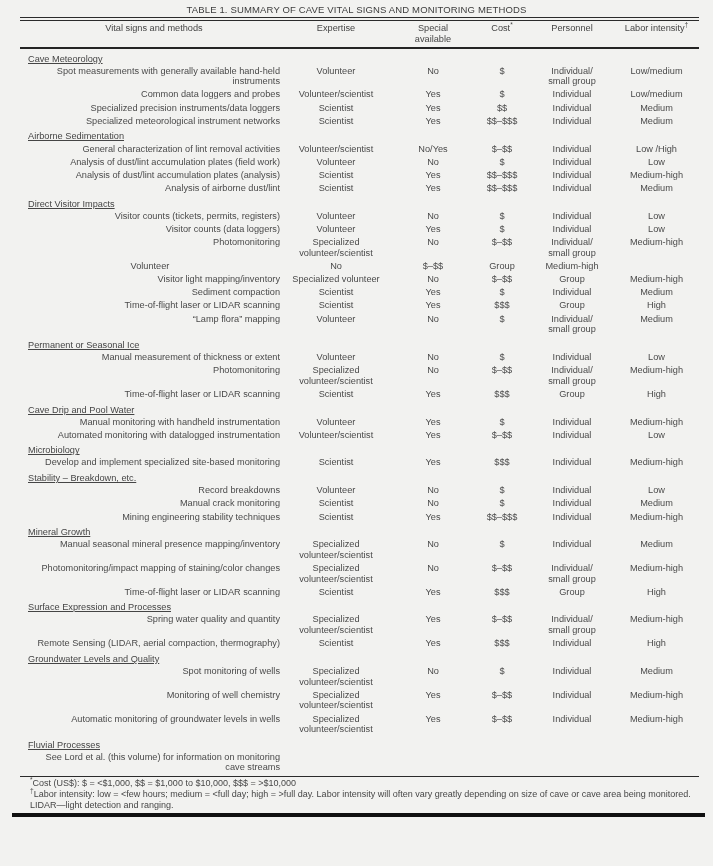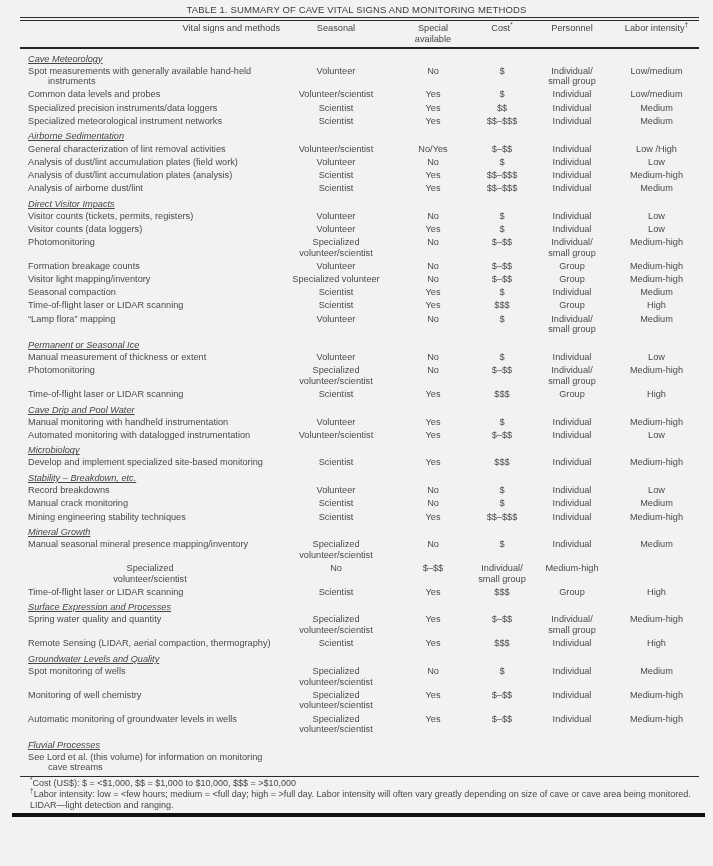--- a/index.html
+++ b/index.html
@@ -29,40 +29,40 @@
   .hrow{
     display:grid;
     grid-template-columns:260px 112px 82px 56px 84px 85px;
     padding:2px 0 2px 0;
     font-size:9.2px;
     line-height:10.6px;
     color:#454545;
     align-items:start;
   }
   .hcell{text-align:center;white-space:pre-line;}
-  .hcell.first{text-align:right;padding-left:8px;}
+  .hcell.first{text-align:center;padding-left:8px;}
   .hcell sup{font-size:6.5px;line-height:0;}
   .headrule{border-top:2.2px solid #242424;}
   .body{font-size:9.2px;line-height:10.6px;}
   .section{
     margin-top:5px;
     margin-bottom:1.5px;
     padding-left:8px;
     color:#454545;
   }
-  .secu{text-decoration:underline;text-underline-offset:1px;font-style:italic;}
+  .secu{text-decoration:underline;text-underline-offset:1px;}
   .trow{
     display:grid;
     grid-template-columns:260px 112px 82px 56px 84px 85px;
     margin-bottom:2.6px;
     align-items:start;
   }
   .cell{text-align:center;white-space:pre-line;color:#4a4a4a;}
   .cell.c0{
-    text-align:left;
+    text-align:right;
     padding-left:28px;
     text-indent:-20px;
     white-space:normal;
   }
   .footwrap{margin:0 14px 0 20px;}
   .footrule{border-top:1px solid #2b2b2b;margin-top:1px;}
   .footnote{
     margin:1px 0 0 0;
     font-size:9px;
     line-height:10.4px;
@@ -80,21 +80,21 @@
 
 <div class="page">
 
   <div class="title">TABLE 1. SUMMARY OF CAVE VITAL SIGNS AND MONITORING METHODS</div>
 
   <div class="tbl">
     <div class="toprule"></div>
 
     <div class="hrow">
       <div class="hcell first"><span>Vital signs and methods</span></div>
-      <div class="hcell"><span>Seasonal</span></div>
+      <div class="hcell"><span>Expertise</span></div>
       <div class="hcell"><span>Special
 available</span></div>
       <div class="hcell"><span>Cost</span><sup>*</sup></div>
       <div class="hcell"><span>Personnel</span></div>
       <div class="hcell"><span>Labor intensity</span><sup>†</sup></div>
     </div>
 
     <div class="headrule"></div>
 
     <div class="body">
@@ -102,21 +102,21 @@
         <div class="trow">
           <div class="cell c0">Spot measurements with generally available hand-held instruments</div>
           <div class="cell c1">Volunteer</div>
           <div class="cell c2">No</div>
           <div class="cell c3">$</div>
           <div class="cell c4">Individual/
 small group</div>
           <div class="cell c5">Low/medium</div>
         </div>
         <div class="trow">
-          <div class="cell c0">Common data levels and probes</div>
+          <div class="cell c0">Common data loggers and probes</div>
           <div class="cell c1">Volunteer/scientist</div>
           <div class="cell c2">Yes</div>
           <div class="cell c3">$</div>
           <div class="cell c4">Individual</div>
           <div class="cell c5">Low/medium</div>
         </div>
         <div class="trow">
           <div class="cell c0">Specialized precision instruments/data loggers</div>
           <div class="cell c1">Scientist</div>
           <div class="cell c2">Yes</div>
@@ -186,37 +186,36 @@
           <div class="cell c0">Photomonitoring</div>
           <div class="cell c1">Specialized
 volunteer/scientist</div>
           <div class="cell c2">No</div>
           <div class="cell c3">$–$$</div>
           <div class="cell c4">Individual/
 small group</div>
           <div class="cell c5">Medium-high</div>
         </div>
         <div class="trow">
-          <div class="cell c0">Formation breakage counts</div>
           <div class="cell c1">Volunteer</div>
           <div class="cell c2">No</div>
           <div class="cell c3">$–$$</div>
           <div class="cell c4">Group</div>
           <div class="cell c5">Medium-high</div>
         </div>
         <div class="trow">
           <div class="cell c0">Visitor light mapping/inventory</div>
           <div class="cell c1">Specialized volunteer</div>
           <div class="cell c2">No</div>
           <div class="cell c3">$–$$</div>
           <div class="cell c4">Group</div>
           <div class="cell c5">Medium-high</div>
         </div>
         <div class="trow">
-          <div class="cell c0">Seasonal compaction</div>
+          <div class="cell c0">Sediment compaction</div>
           <div class="cell c1">Scientist</div>
           <div class="cell c2">Yes</div>
           <div class="cell c3">$</div>
           <div class="cell c4">Individual</div>
           <div class="cell c5">Medium</div>
         </div>
         <div class="trow">
           <div class="cell c0">Time-of-flight laser or LIDAR scanning</div>
           <div class="cell c1">Scientist</div>
           <div class="cell c2">Yes</div>
@@ -315,20 +314,21 @@
         <div class="trow">
           <div class="cell c0">Manual seasonal mineral presence mapping/inventory</div>
           <div class="cell c1">Specialized
 volunteer/scientist</div>
           <div class="cell c2">No</div>
           <div class="cell c3">$</div>
           <div class="cell c4">Individual</div>
           <div class="cell c5">Medium</div>
         </div>
         <div class="trow">
+          <div class="cell c0">Photomonitoring/impact mapping of staining/color changes</div>
           <div class="cell c1">Specialized
 volunteer/scientist</div>
           <div class="cell c2">No</div>
           <div class="cell c3">$–$$</div>
           <div class="cell c4">Individual/
 small group</div>
           <div class="cell c5">Medium-high</div>
         </div>
         <div class="trow">
           <div class="cell c0">Time-of-flight laser or LIDAR scanning</div>

